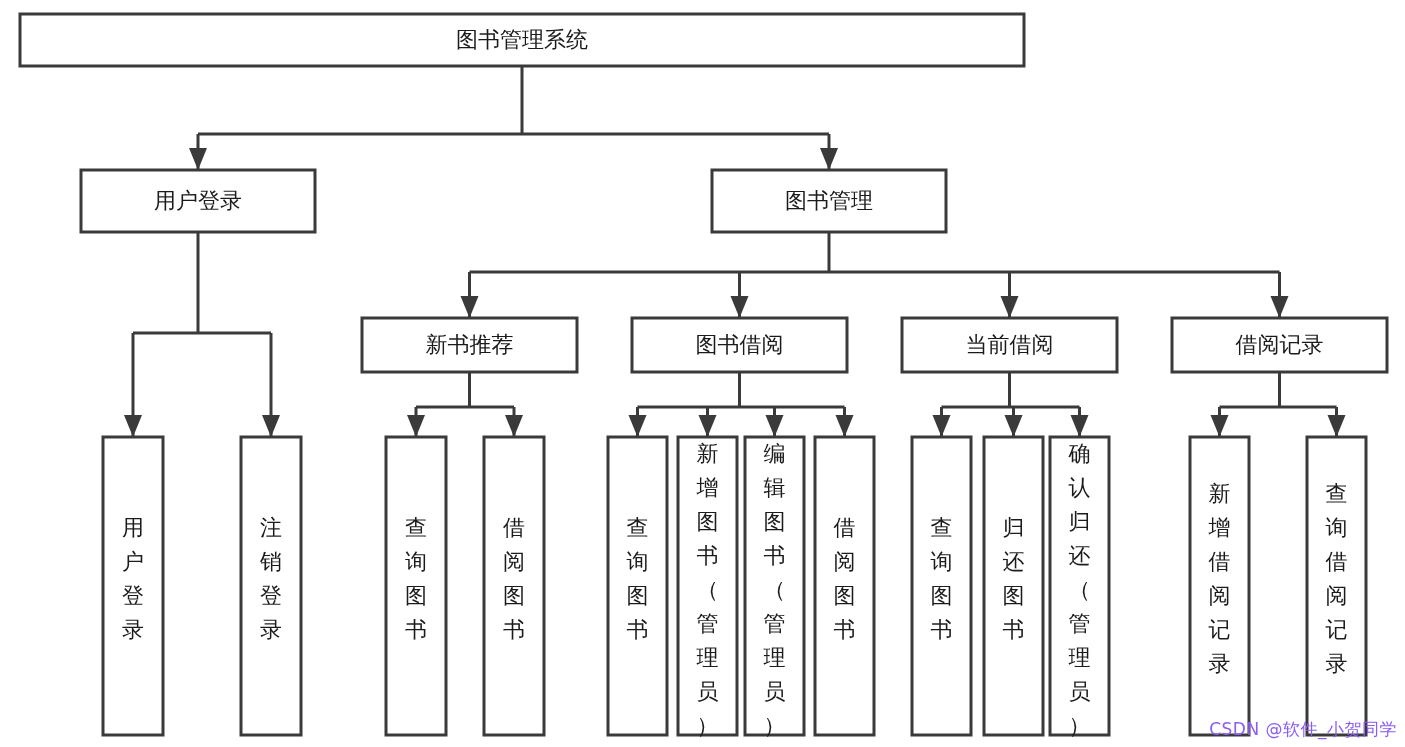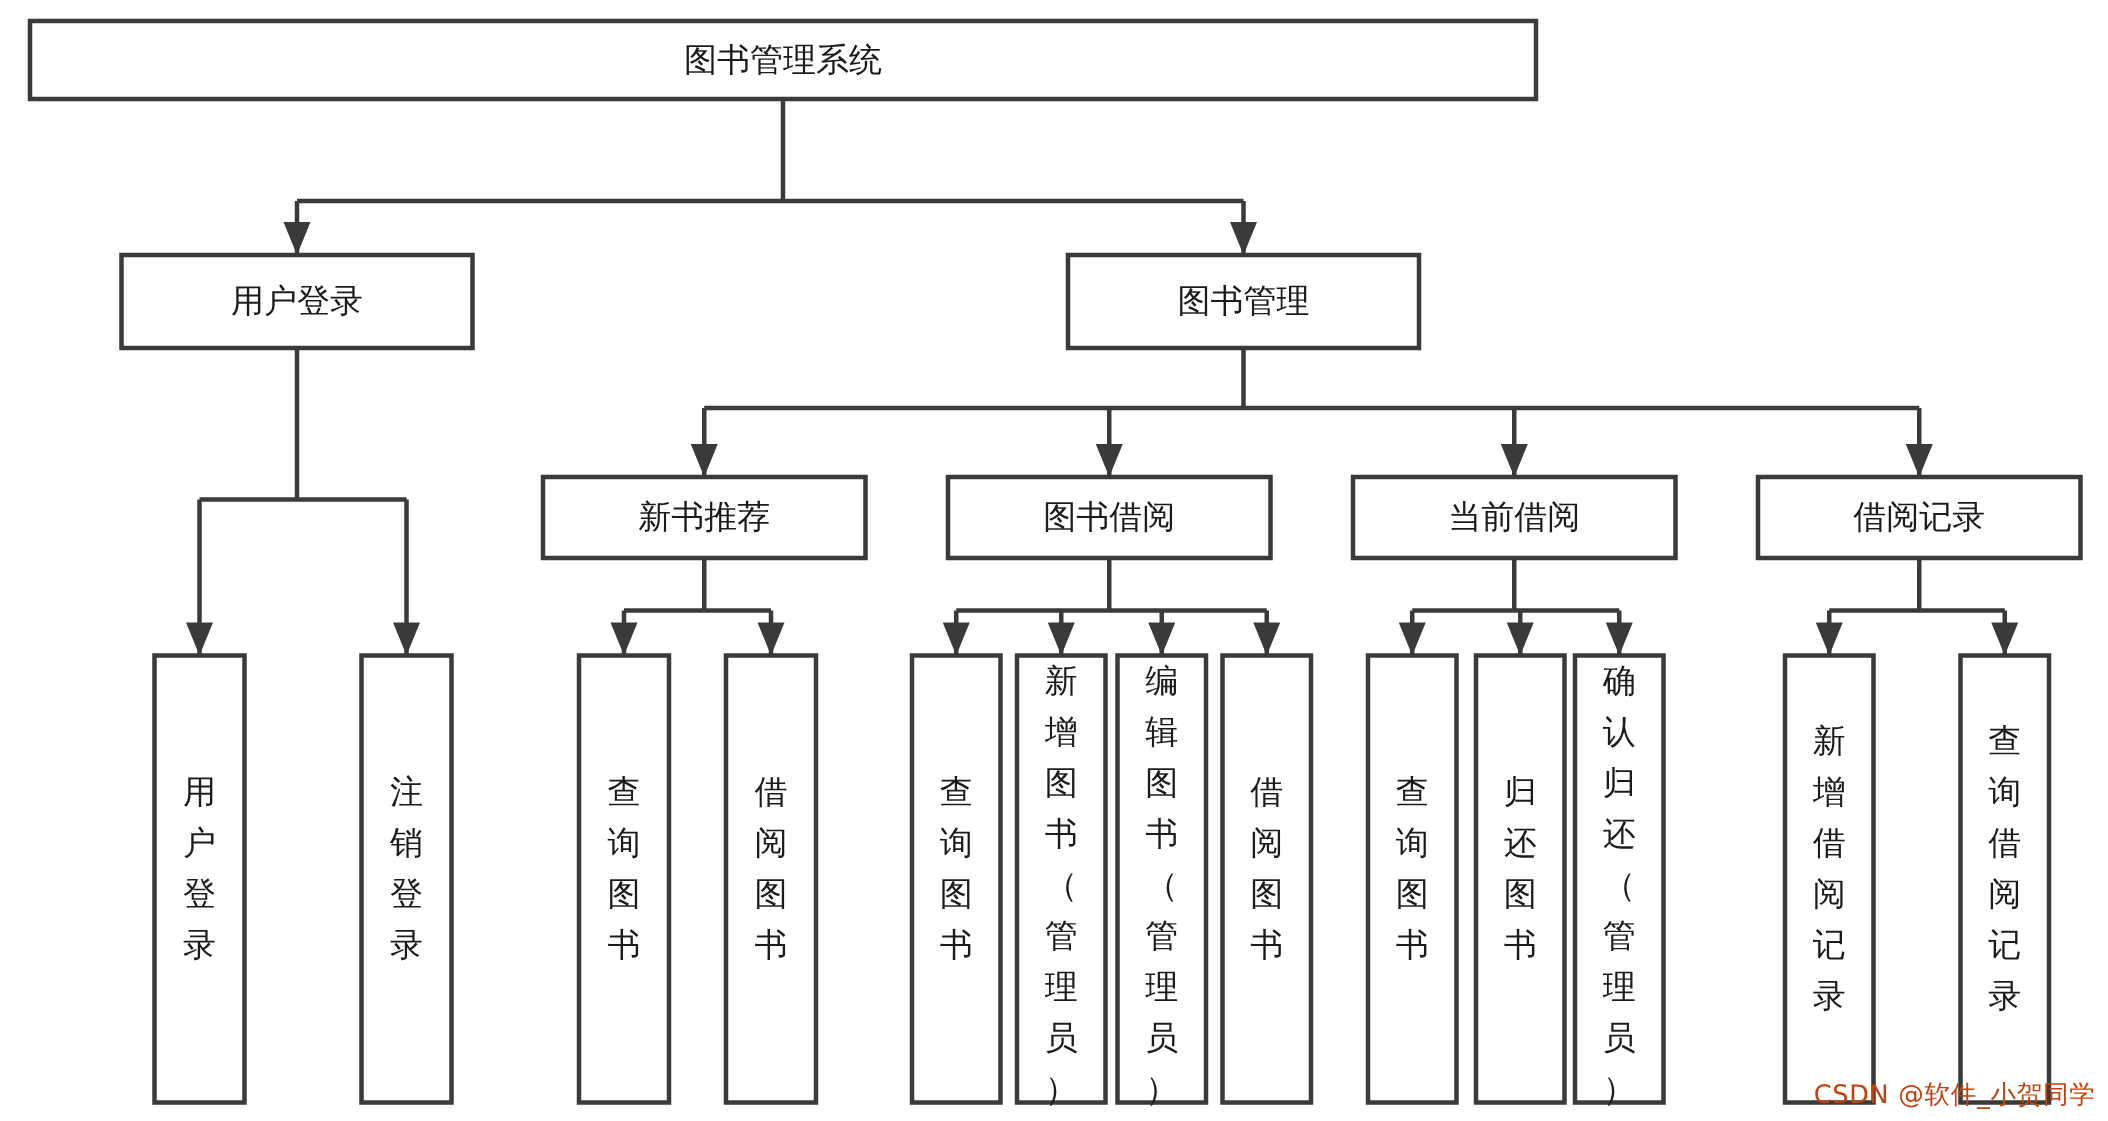--- a/index.html
+++ b/index.html
@@ -53,21 +53,21 @@
     font-size: 22px;
     fill: #1b1b1b;
     text-anchor: middle;
   }
   .watermark {
     position: absolute;
     right: 8px;
     bottom: 6px;
     font-family: "DejaVu Sans", "Liberation Sans", sans-serif;
     font-size: 17px;
-    color: #c2410c;
+    color: #8b5cf6;
     white-space: nowrap;
     letter-spacing: 0.5px;
   }
 </style>
 </head>
 <body>
 
 <div id="diagram-root">
   <svg class="flow" viewBox="0 0 1405 747" xmlns="http://www.w3.org/2000/svg">
 

